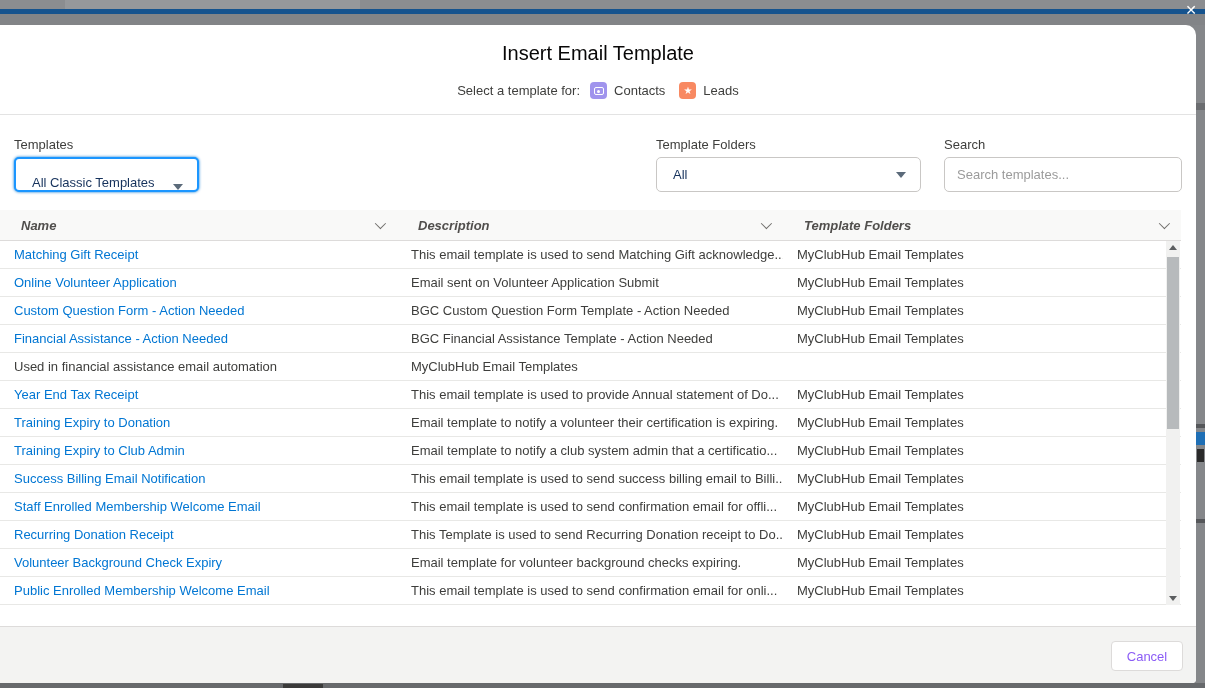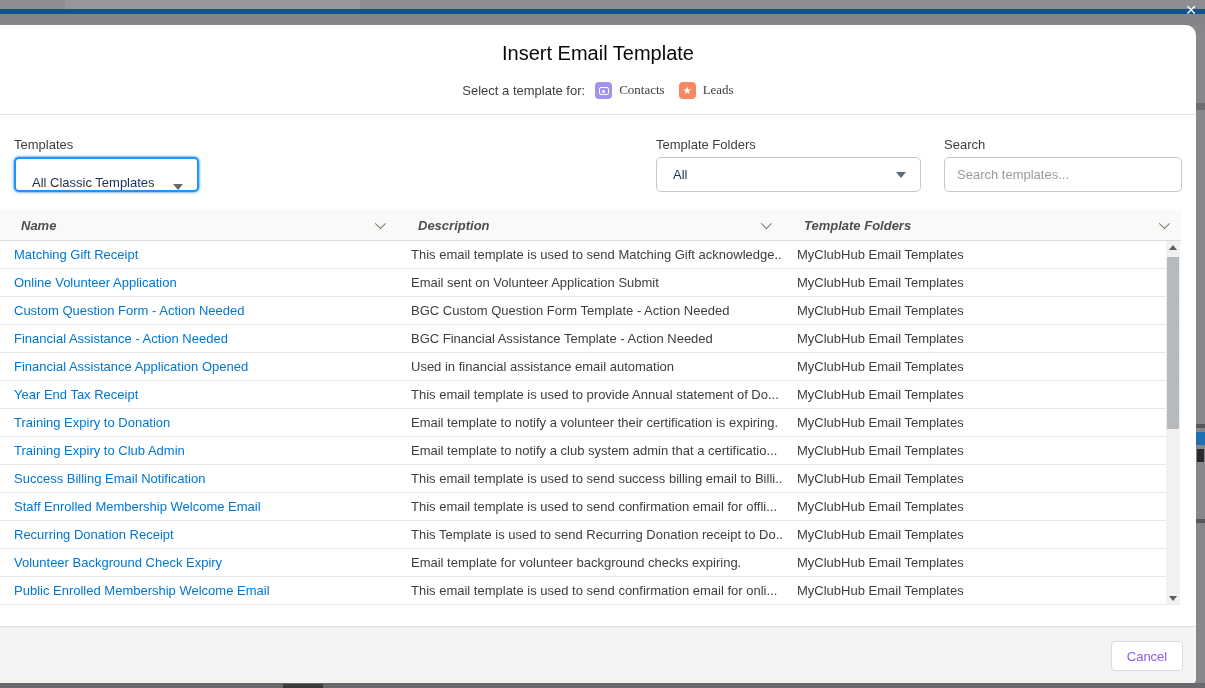--- a/index.html
+++ b/index.html
@@ -19,21 +19,21 @@
 
   
   .modal { position:absolute; left:0; top:25px; width:1196px; height:658px; background:#ffffff;
     border-radius:0 10px 4px 0; z-index:2; }
   .modal-header { position:absolute; left:0; top:0; width:100%; height:90px;
     border-bottom:1px solid #e3e3e3; }
   .modal-title { position:absolute; left:0; top:17px; width:100%; text-align:center;
     font-size:20px; color:#080707; }
   .subtitle-row { position:absolute; left:0; top:57px; width:100%; display:flex;
     justify-content:center; align-items:center; gap:10px; font-size:13px; color:#3e3e3c; }
-  .entity { display:inline-flex; align-items:flex-start; gap:7px;font-family:Liberation Serif, serif; }
+  .entity { display:inline-flex; align-items:center; gap:7px; }
   .chip { width:17px; height:17px; border-radius:4px; display:inline-flex;
     align-items:center; justify-content:center; }
   .glyph-contact { width:10px; height:8px; border:1px solid #fff; border-radius:2px; display:block; position:relative; }
   .glyph-contact::after { content:""; position:absolute; left:2px; top:2px; width:3px; height:3px;
     border-radius:50%; background:#fff; }
   .glyph-lead { color:#fff; font-size:10px; line-height:17px; }
   .entity-label { color:#3e3e3c; }
 
   
   .filter-label { position:absolute; font-size:13px; color:#3e3e3c; }
@@ -178,23 +178,20 @@
           <div class="cell">MyClubHub Email Templates</div>
         </div>
         <div class="trow">
           <div class="cell">
             <a>Financial Assistance - Action Needed</a>
           </div>
           <div class="cell">BGC Financial Assistance Template - Action Needed</div>
           <div class="cell">MyClubHub Email Templates</div>
         </div>
         <div class="trow">
-          <div class="cell">
-            <a>Financial Assistance Application Opened</a>
-          </div>
           <div class="cell">Used in financial assistance email automation</div>
           <div class="cell">MyClubHub Email Templates</div>
         </div>
         <div class="trow">
           <div class="cell">
             <a>Year End Tax Receipt</a>
           </div>
           <div class="cell">This email template is used to provide Annual statement of Do...</div>
           <div class="cell">MyClubHub Email Templates</div>
         </div>

